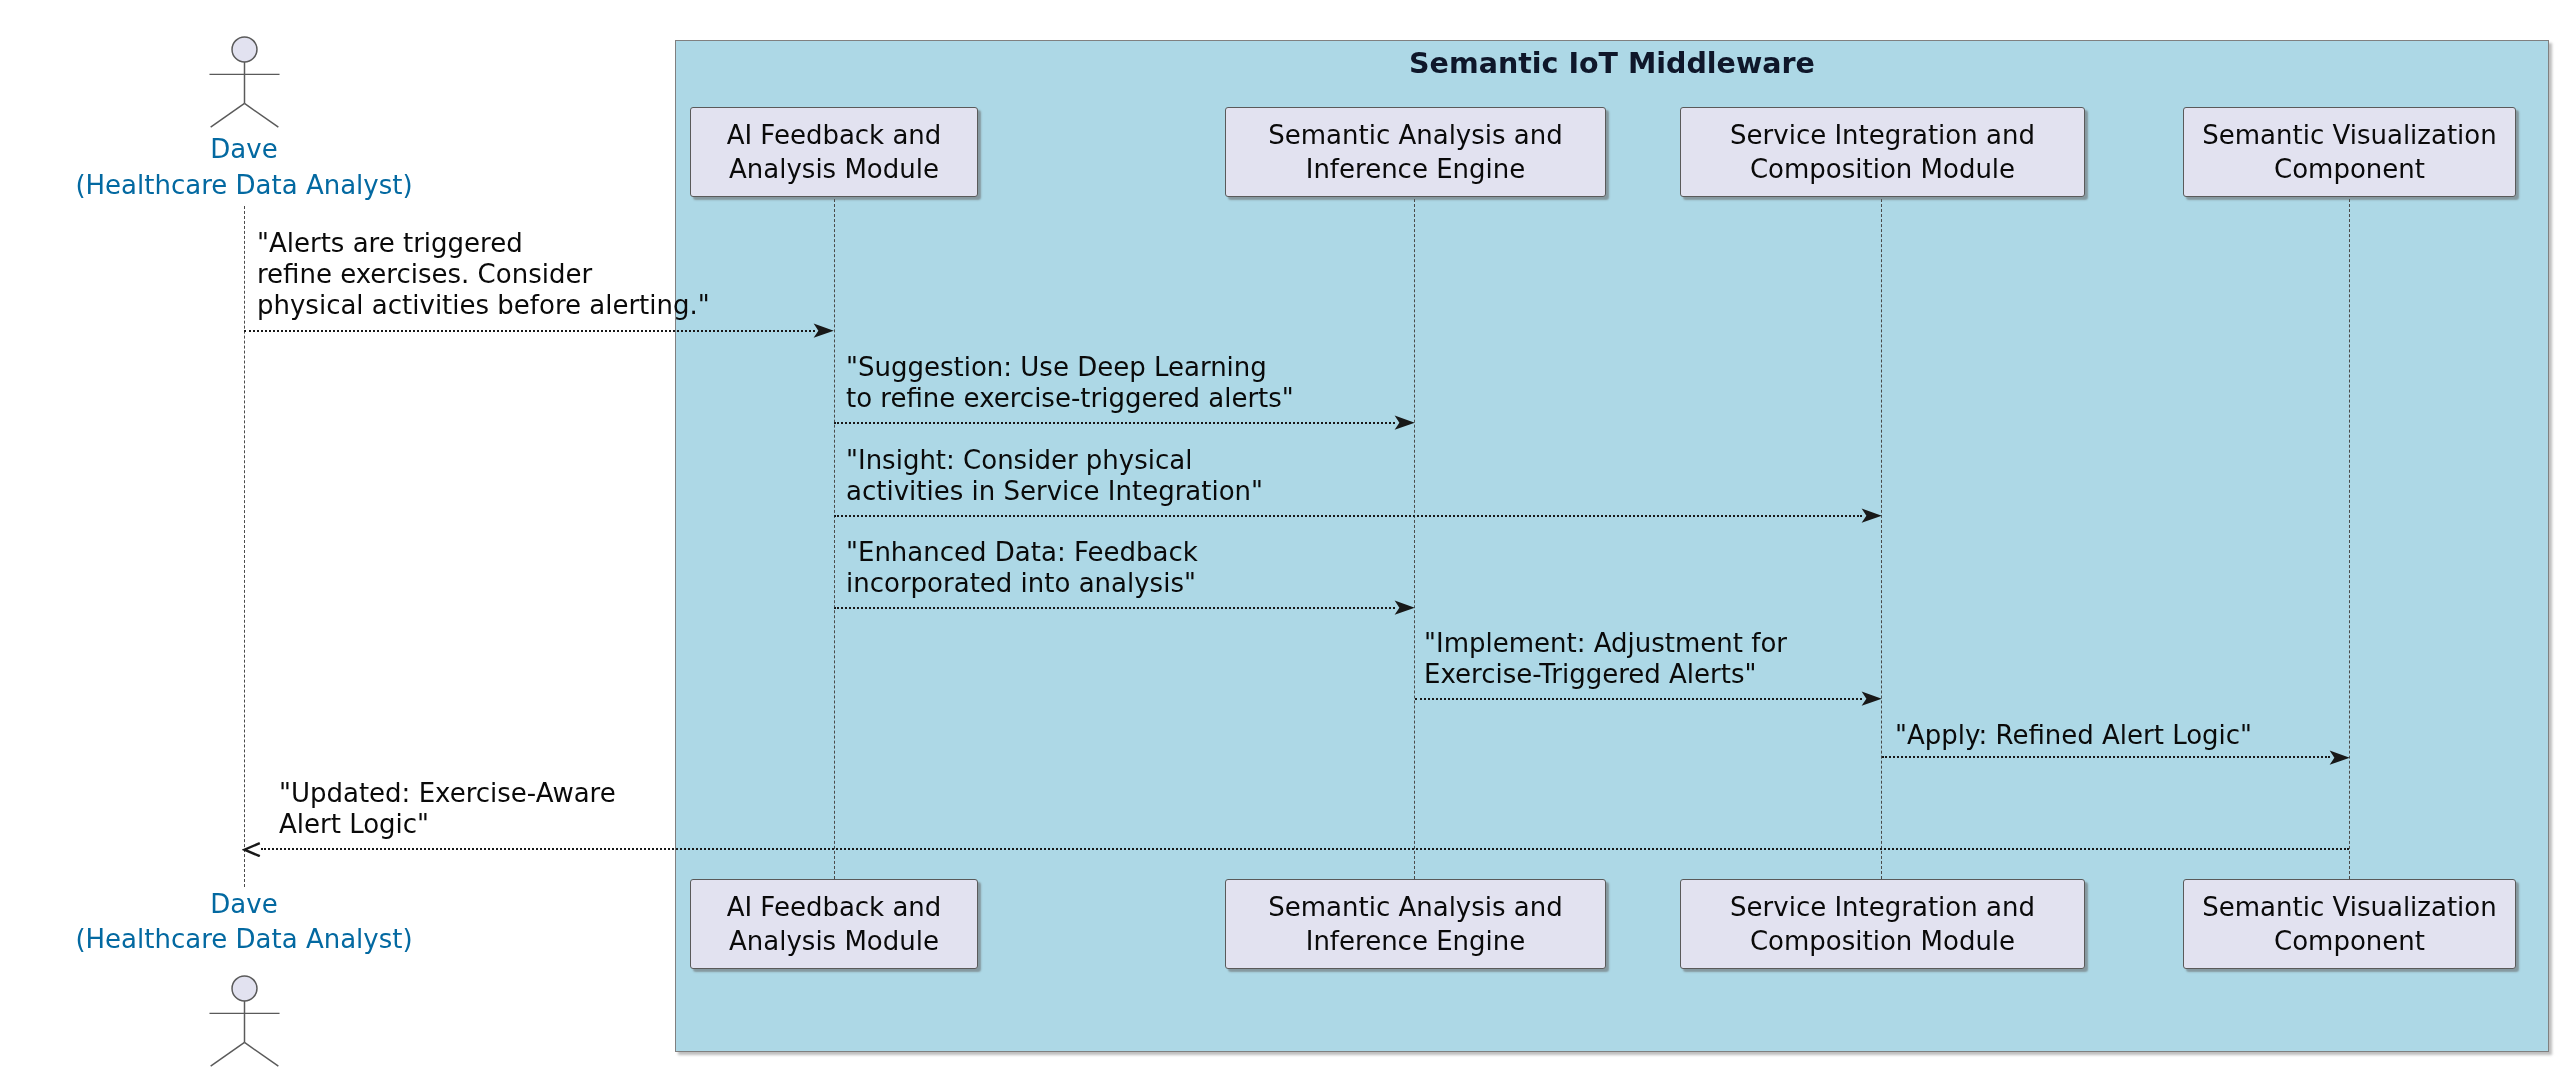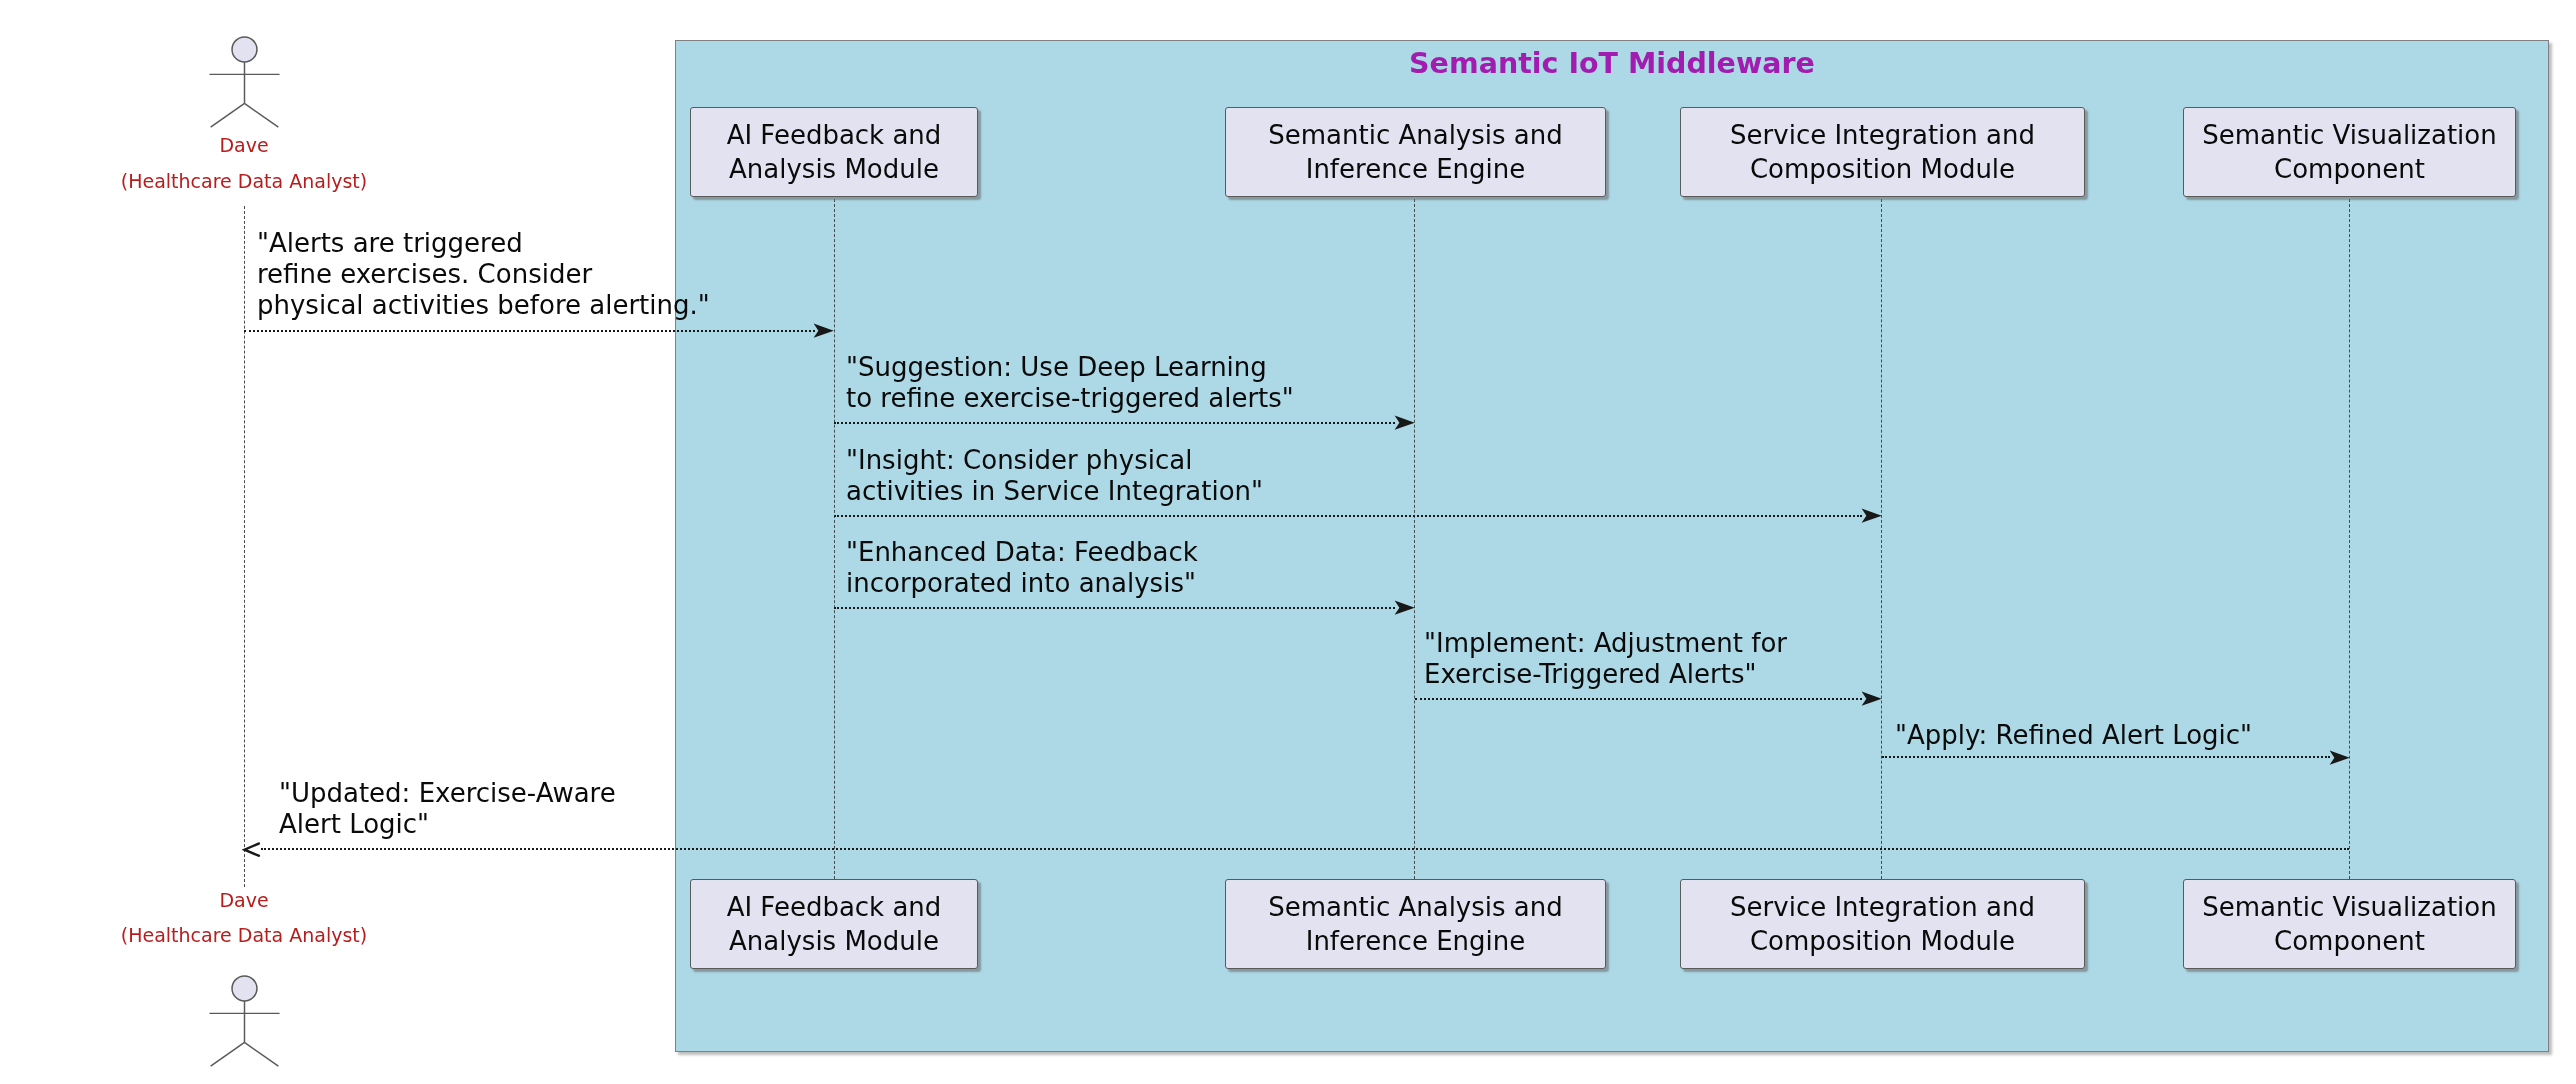--- a/index.html
+++ b/index.html
@@ -8,34 +8,34 @@
     font-family:"DejaVu Sans","Liberation Sans",sans-serif;color:#111;
   }
   
   .frame{
     position:absolute;left:675px;top:40px;width:1874px;height:1012px;
     background:#ADD8E6;border:1.8px solid #808080;box-sizing:border-box;
     box-shadow:3px 3px 2.4px rgba(110,110,110,0.45);
   }
   .frame-title{
     position:absolute;left:0;top:6px;width:100%;text-align:center;
-    font-size:28.5px;font-weight:bold;color:#a21caf;
+    font-size:28.5px;font-weight:bold;color:#0f172a;
   }
   
   .lifeline{position:absolute;width:0;border-left:1.2px dashed #4a4a4a;}
   
   .pbox{
     position:absolute;height:90px;background:#E2E2F0;border:1.5px solid #5A5A5A;
     border-radius:3px;box-sizing:border-box;
     box-shadow:3px 3px 1.8px rgba(100,100,100,0.55);
     display:flex;flex-direction:column;align-items:center;justify-content:center;
     font-size:26px;line-height:34px;white-space:nowrap;color:#0a0a0a;
   }
   
-  .actor-name{position:absolute;transform:translateX(-50%);font-size:19px;white-space:nowrap;color:#b91c1c;}
+  .actor-name{position:absolute;transform:translateX(-50%);font-size:26px;white-space:nowrap;color:#0369a1;}
   .actor-svg{position:absolute;}
   .actor-svg circle{fill:#E2E2F0;stroke:#5A5A5A;stroke-width:2.5;}
   .actor-svg line{stroke:#5A5A5A;stroke-width:2.5;}
   
   .msg-text{position:absolute;font-size:26px;line-height:31px;white-space:nowrap;color:#0a0a0a;}
   .msg-line{position:absolute;height:0;border-top:2.4px dotted #181818;}
   .arrowhead{position:absolute;width:21.4px;height:15.4px;}
   .arrowhead polygon{fill:#181818;}
   .arrowhead path{fill:none;stroke:#181818;stroke-width:4;}
 </style>

